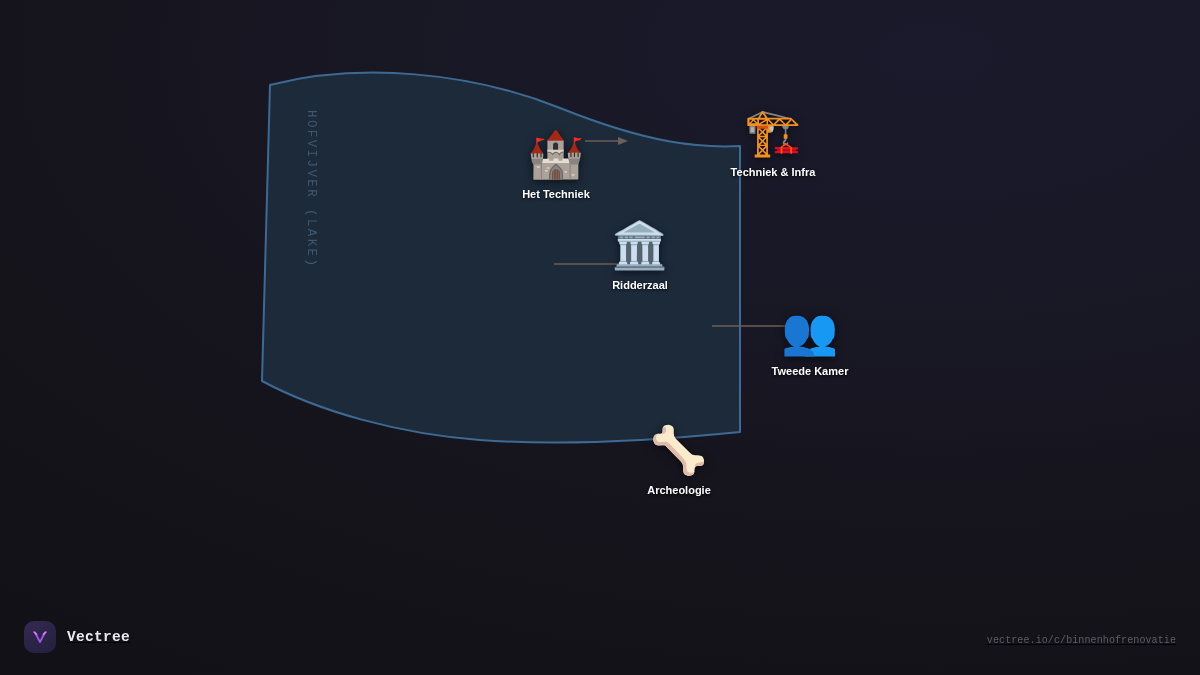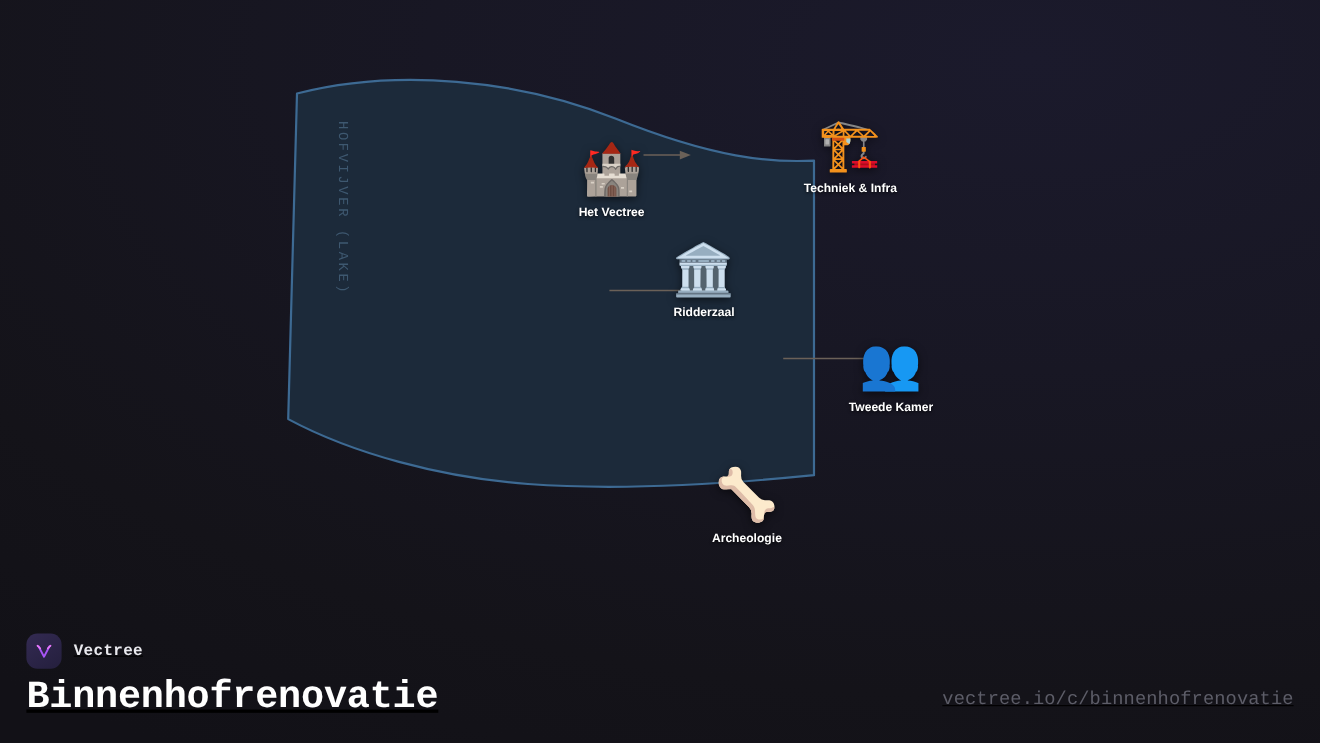--- a/index.html
+++ b/index.html
@@ -144,21 +144,21 @@
     font-family: "Liberation Mono", monospace;
     font-size: 35px;
     font-weight: bold;
     color: #ffffff;
     letter-spacing: -0.2px;
     line-height: 1.05;
   }
 
   #footer-url {
     font-family: "Liberation Mono", monospace;
-    font-size: 17px;
+    font-size: 10px;
     color: #5d5d68;
     padding-bottom: 7px;
     letter-spacing: .1px;
   }
 </style>
 </head>
 <body>
 
 <div id="bg-gradient"></div>
 
@@ -185,21 +185,21 @@
 
     <g>
       <line class="connector-line" x1="712" y1="326" x2="786" y2="326"></line>
     </g>
   </svg>
 
   <div class="lake-label" style="left: 318px; top: 110px;">HOFVIJVER (LAKE)</div>
 
   <div class="node" style="left:556px; top:165px;">
     <div class="node-icon">🏰</div>
-    <div class="node-label">Het Vectree</div>
+    <div class="node-label">Het Techniek</div>
   </div>
 
   <div class="node" style="left:773px; top:143px;">
     <div class="node-icon">🏗️</div>
     <div class="node-label">Techniek &amp; Infra</div>
   </div>
 
   <div class="node" style="left:640px; top:256px;">
     <div class="node-icon">🏛️</div>
     <div class="node-label">Ridderzaal</div>
@@ -225,17 +225,16 @@
       <div id="brand-logo">
         <svg width="20" height="20" viewBox="0 0 20 20" xmlns="http://www.w3.org/2000/svg">
           <path d="M5 5.5 L10 15 L15 5.5" fill="none" stroke="#a855f7" stroke-width="1.7" stroke-linecap="round" stroke-linejoin="round"></path>
           <path d="M4 5 L6.6 7.4" fill="none" stroke="#e879f9" stroke-width="1.5" stroke-linecap="round"></path>
           <path d="M16 5 L13.4 7.4" fill="none" stroke="#e879f9" stroke-width="1.5" stroke-linecap="round"></path>
         </svg>
       </div>
       <div id="brand-name">Vectree</div>
     </div>
 
-    <div id="page-title">Binnenhofrenovatie</div>
   </div>
 
   <div id="footer-url">vectree.io/c/binnenhofrenovatie</div>
 </div>
 
 </body></html>

